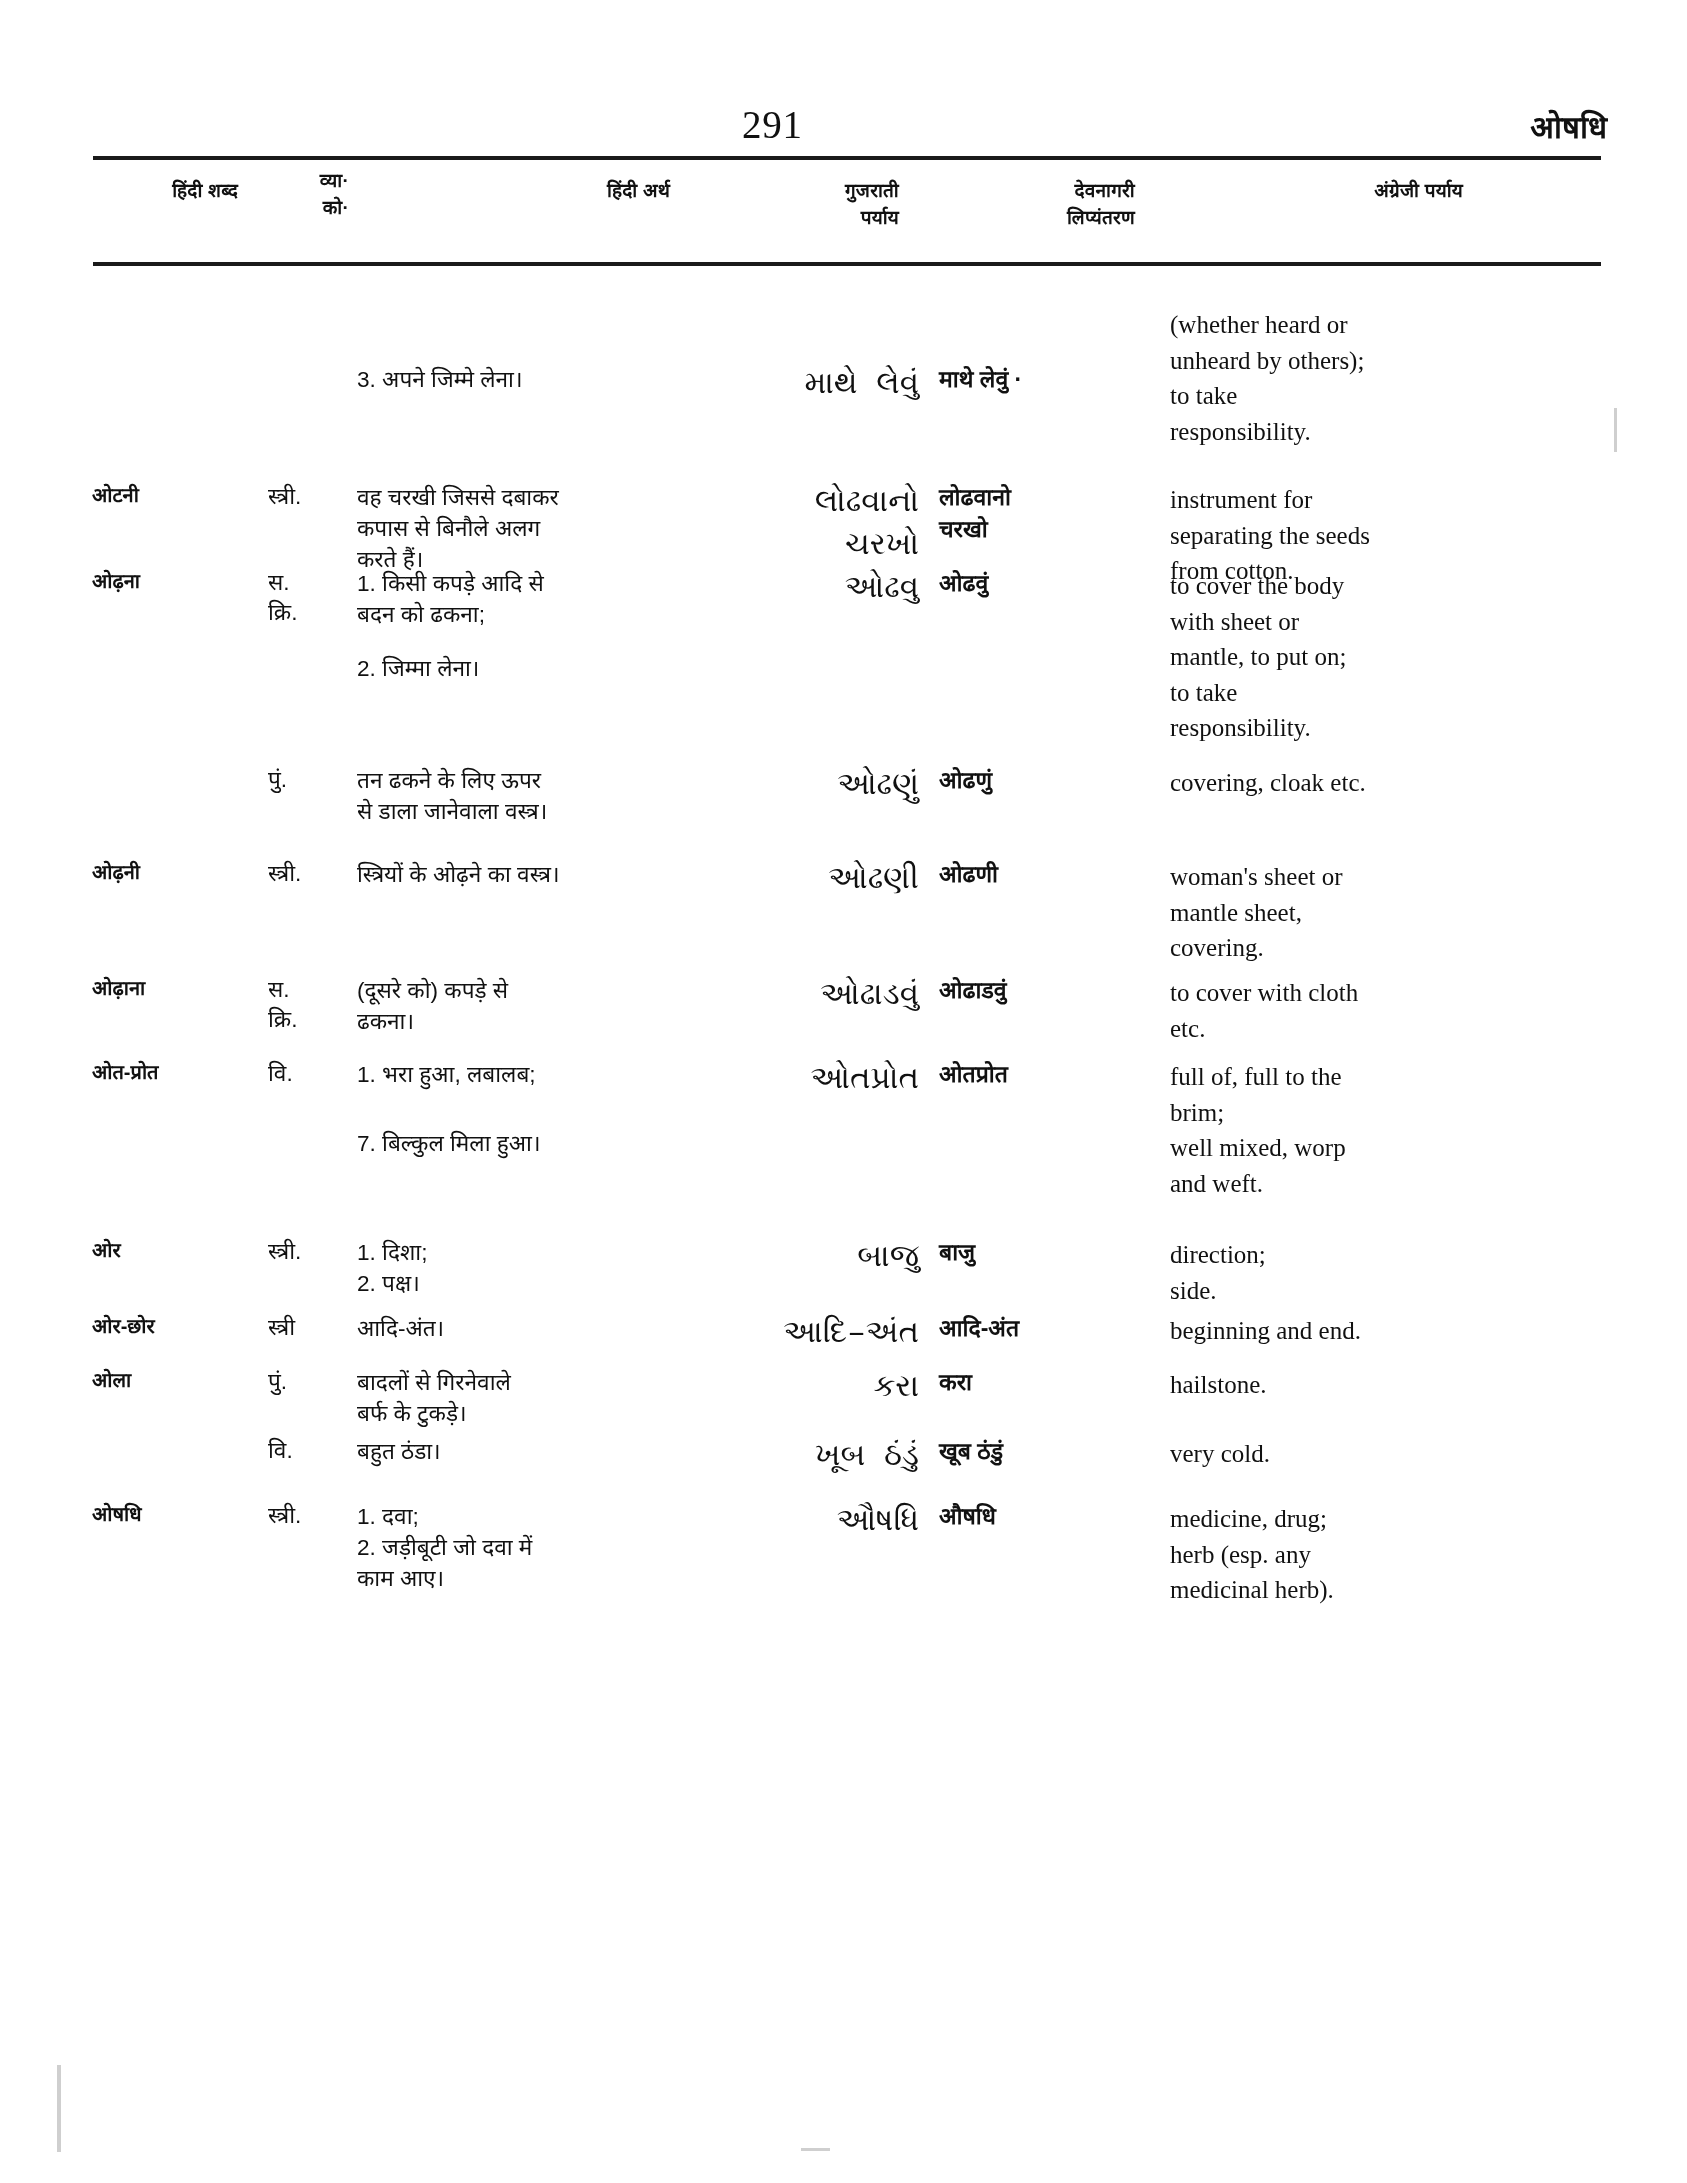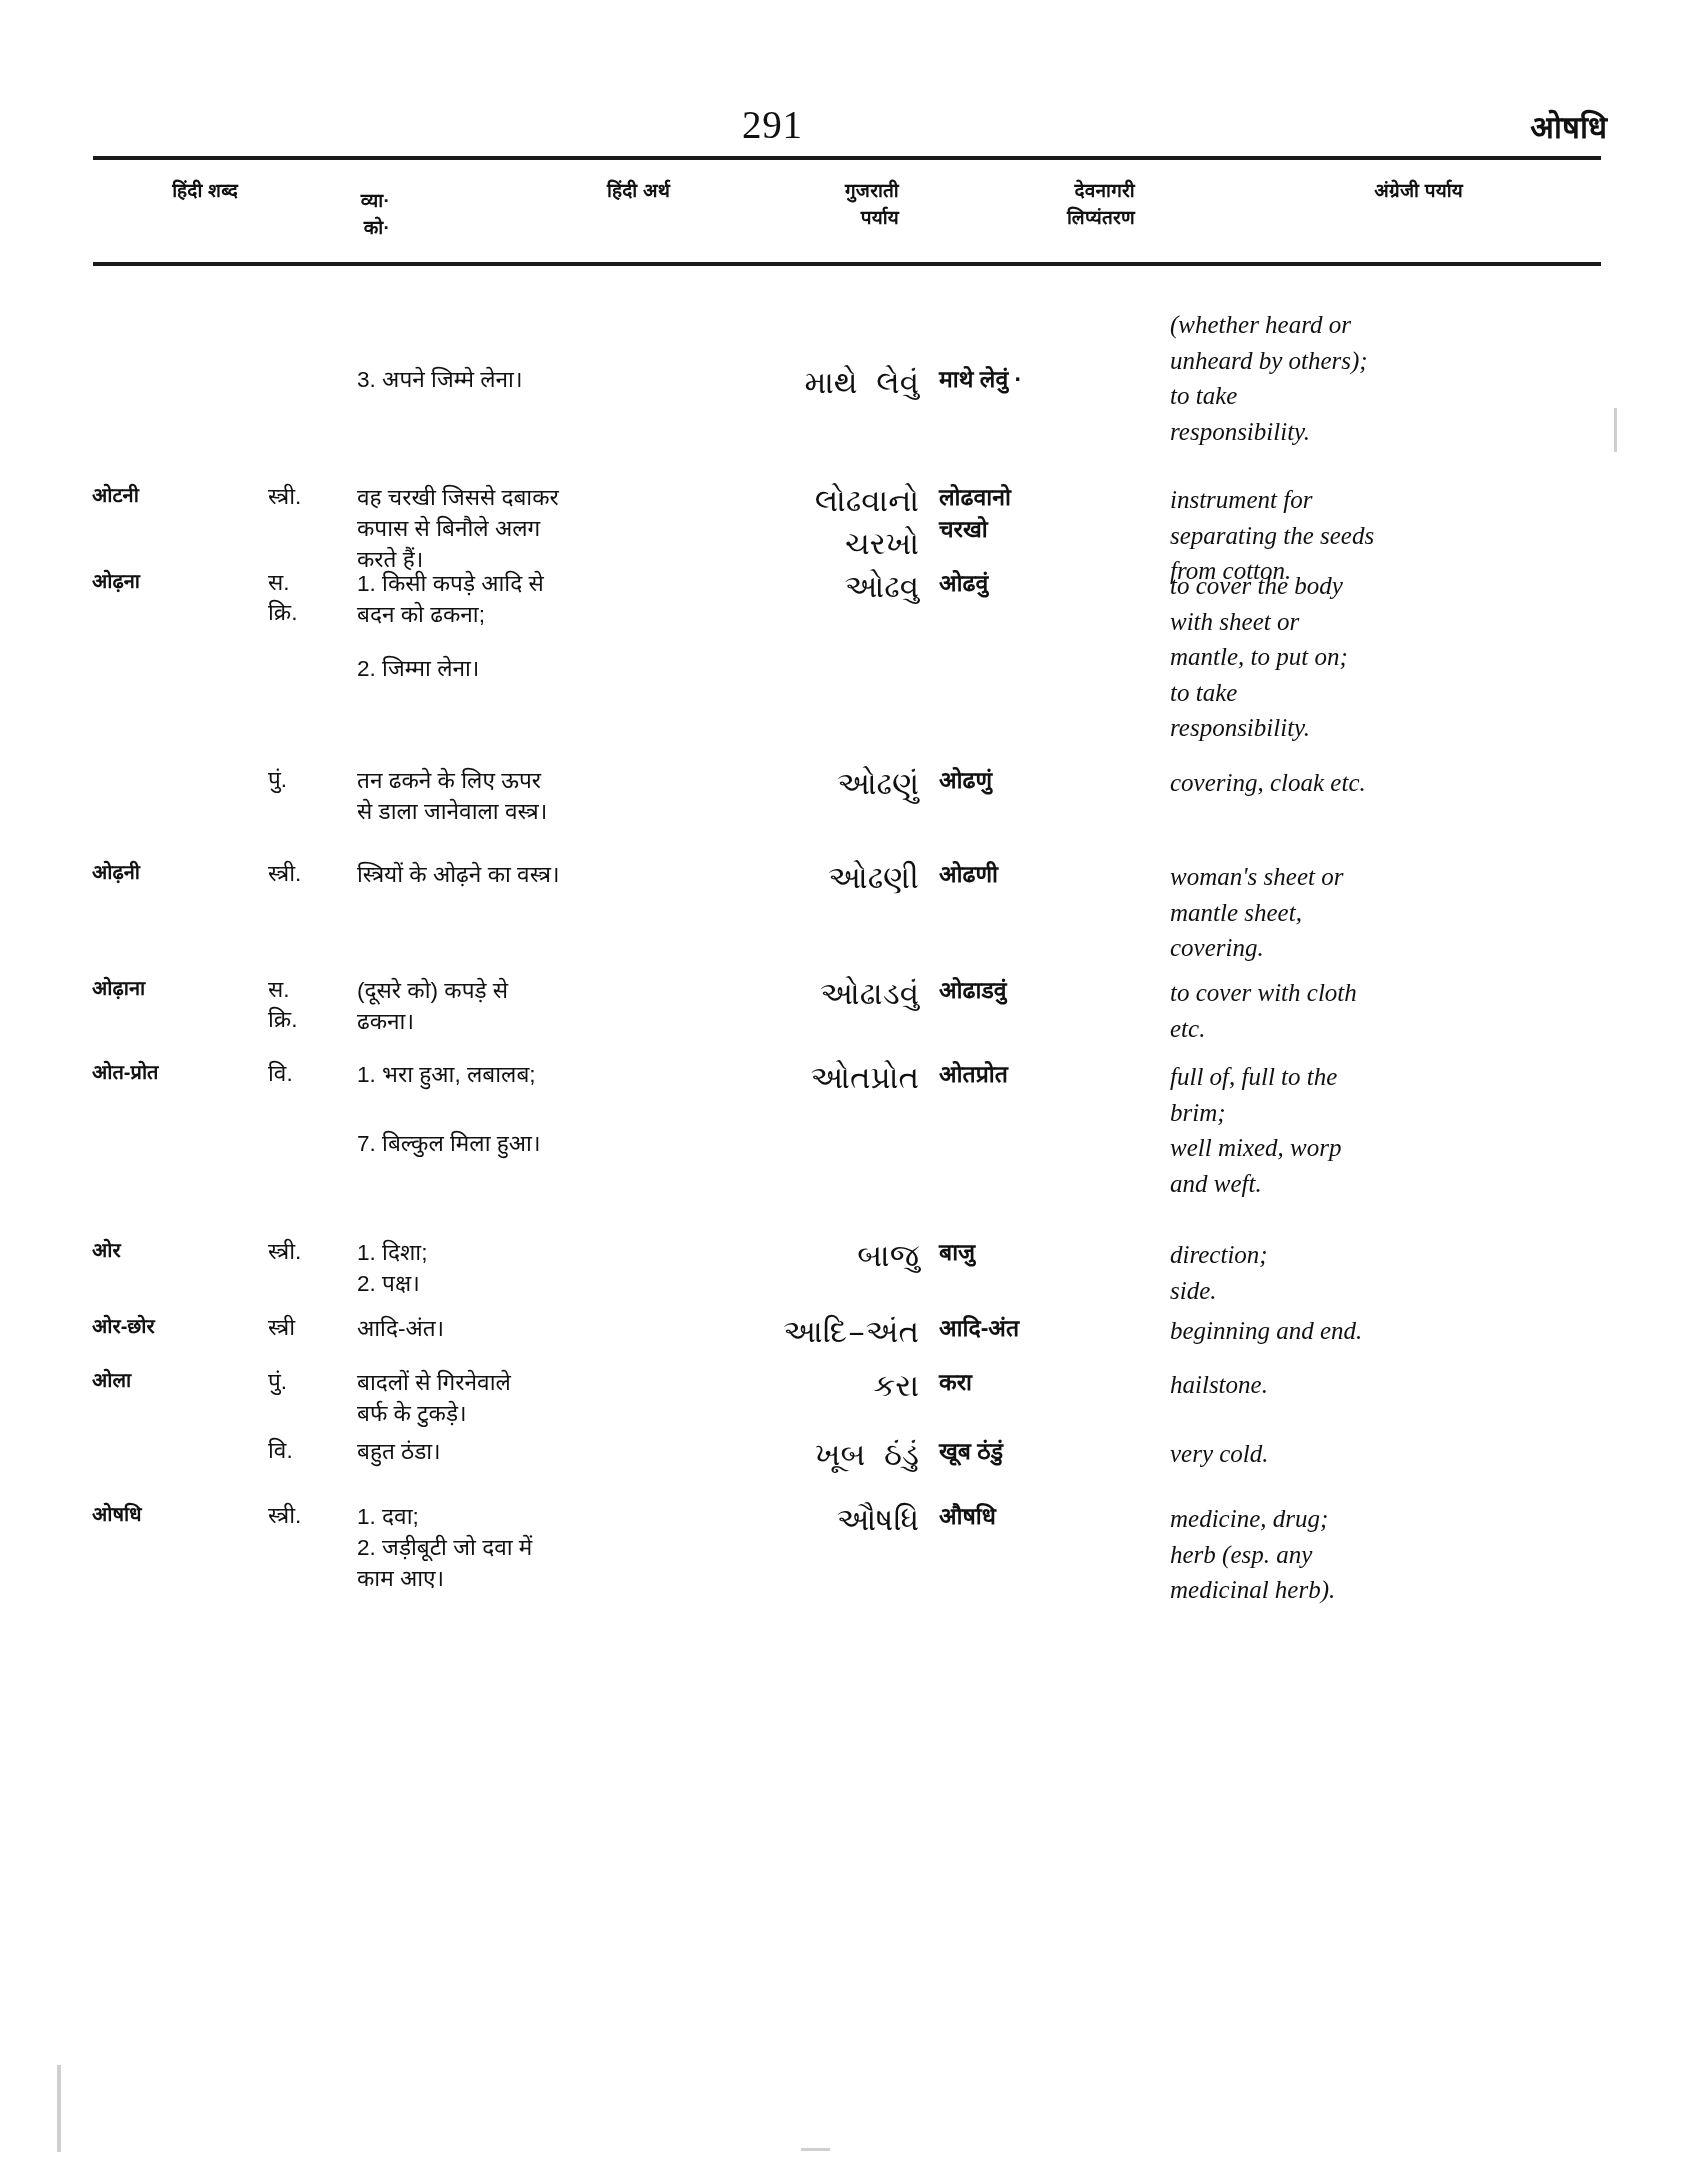--- a/index.html
+++ b/index.html
@@ -57,21 +57,21 @@
   .col-head {
     position: absolute;
     font-family: "Liberation Sans", "DejaVu Sans", sans-serif;
     font-weight: 700;
     font-size: 19px;
     line-height: 1.42;
     letter-spacing: 0.2px;
     text-align: right;
   }
   .ch-hindi-word { left: 92px;  top: 178px; width: 146px; }
-  .ch-gram       { left: 269px;  top: 188px; width: 80px; margin-left: 41px; }
+  .ch-gram       { left: 269px;  top: 168px; width: 80px; }
   .ch-hindi-mean { left: 393px;  top: 178px; width: 277px; }
   .ch-gujarati   { left: 717px;  top: 178px; width: 182px; }
   .ch-devanagari { left: 939px; top: 178px; width: 196px; }
   .ch-english    { left: 1172px; top: 178px; width: 291px; }
 
   
   .entries {
     position: absolute;
     left: 0;
     top: 291px;
@@ -132,21 +132,20 @@
     white-space: pre-line;
   }
   .c-english {
     left: 1170px;
     width: 342px;
     font-family: "Liberation Serif", "DejaVu Serif", serif;
     font-weight: 400;
     font-size: 25px;
     line-height: 1.42;
     white-space: pre-line;
-    font-style: italic;
   }
 
   
   .scan-mark {
     position: absolute;
     background: #cfcfcf;
   }
   .scan-mark-left {
     left: 57px;
     top: 2065px;

